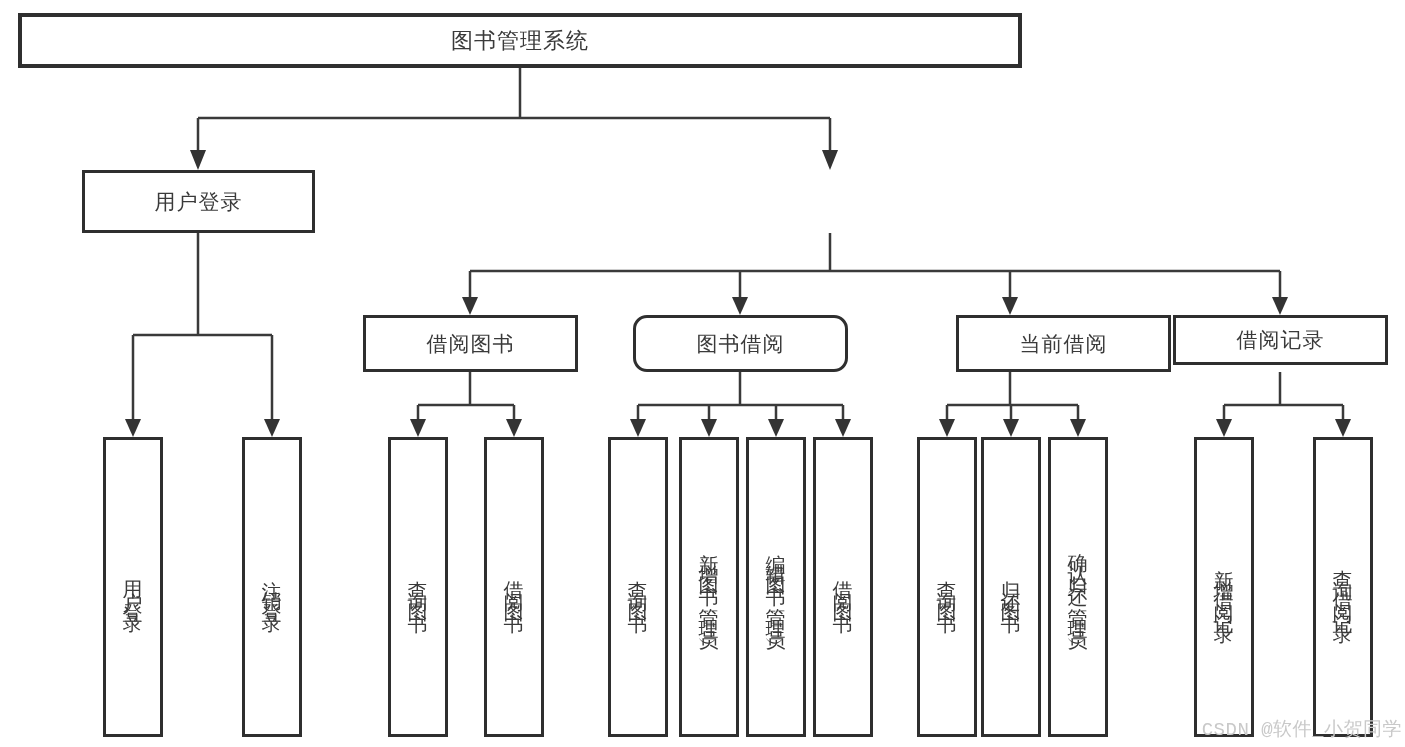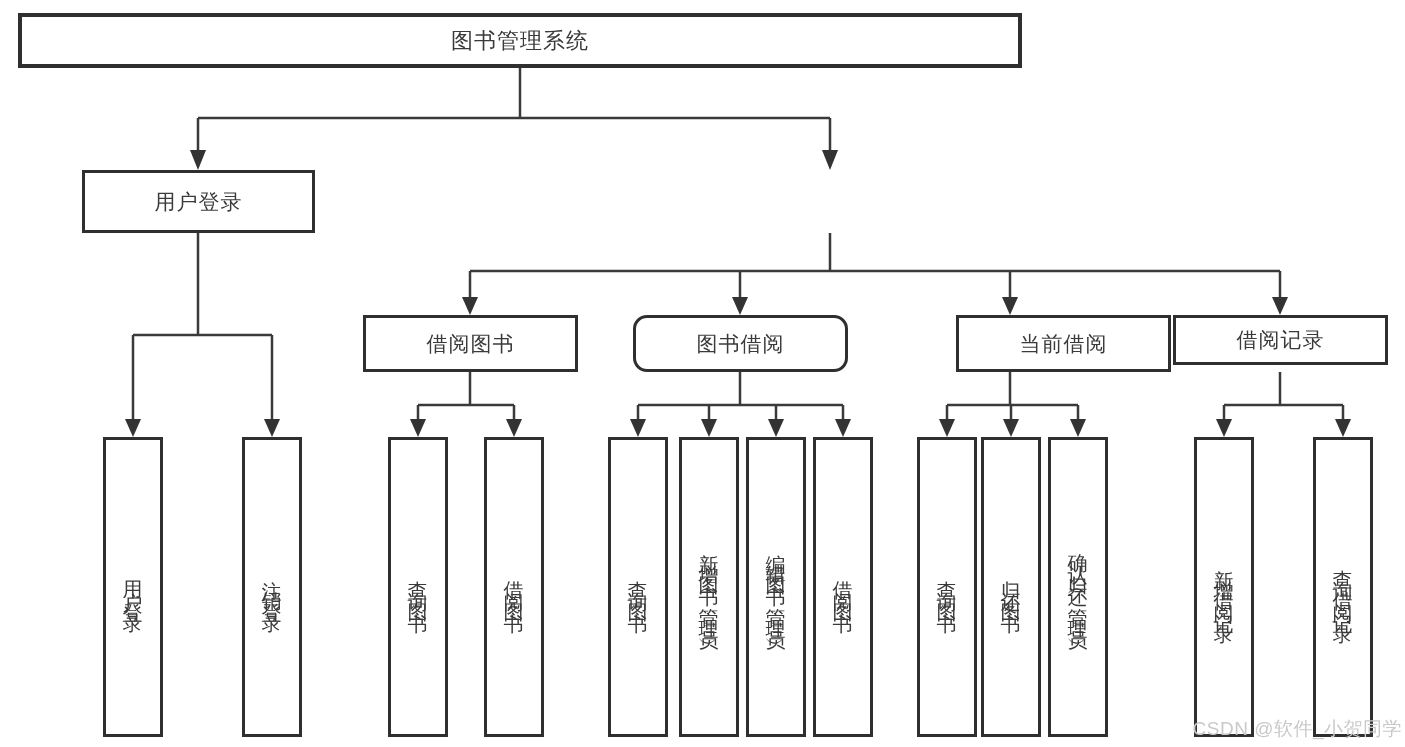--- a/index.html
+++ b/index.html
@@ -41,20 +41,21 @@
   }
   #watermark {
     position: absolute;
     right: 3px;
     bottom: 5px;
     font-size: 19px;
     color: #c9c9c9;
     letter-spacing: 0.5px;
     z-index: 2;
     white-space: nowrap;
+    font-family: Liberation Mono, monospace;
   }
 </style>
 </head>
 <body>
 
 <div id="stage">
 
   <svg id="connectors" viewBox="0 0 1405 747" xmlns="http://www.w3.org/2000/svg">
     <path fill="none" stroke="#3a3a3a" stroke-width="2.5" d="M520 68 V118 M198 118 H830 M198 118 V154 M830 118 V154
              M198 233 V335 M133 335 H272 M133 335 V421 M272 335 V421

